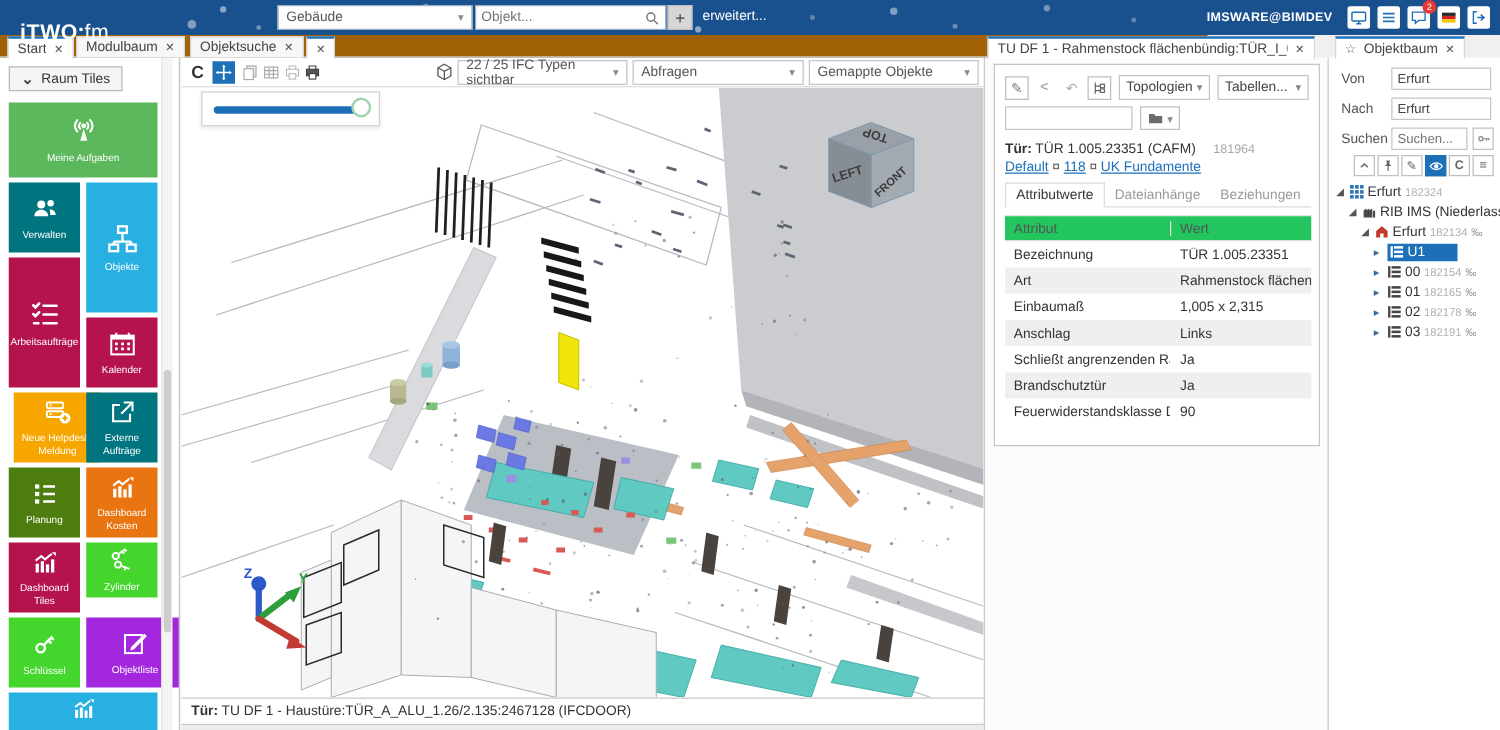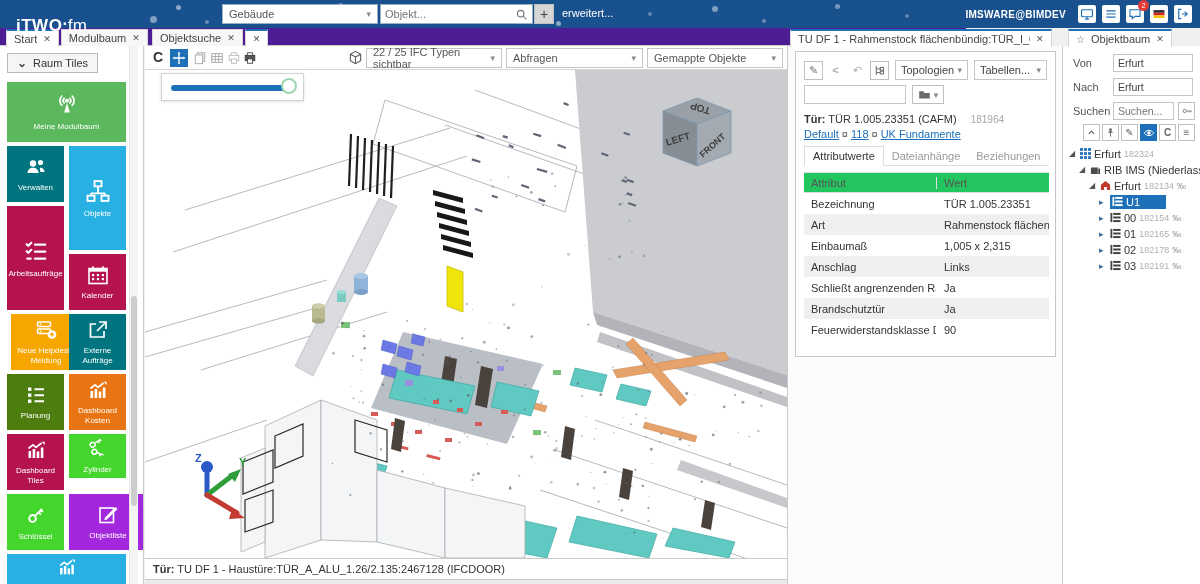--- a/index.html
+++ b/index.html
@@ -15,21 +15,21 @@
 .hdr-select{position:absolute;left:222px;top:4px;width:156px;height:20px;background:#fff;border:1px solid #9ab0c6;display:flex;align-items:center;justify-content:space-between;padding:6px 6px;color:#555;cursor:pointer}
 .hdr-search{position:absolute;left:380px;top:4px;width:153px;height:20px;background:#fff;border:1px solid #9ab0c6;display:flex;align-items:center;padding:0 4px}
 .hdr-search input{flex:1;border:none;outline:none;font:inherit;color:#555;min-width:0}
 .hdr-plus{position:absolute;left:534px;top:4px;width:20px;height:20px;background:#d6d6d6;border:1px solid #bfbfbf;color:#444;font-size:14px;line-height:17px;text-align:center;cursor:pointer}
 .hdr-adv{position:absolute;left:562px;top:7px;color:#fff;text-decoration:none;cursor:pointer}
 .hdr-right{position:absolute;right:8px;top:0;height:28px;display:flex;align-items:center;gap:6px}
 .hdr-user{color:#fff;font-weight:bold;font-size:10px;letter-spacing:.3px;margin-right:6px}
 .hbtn{width:18px;height:18px;background:#fff;border-radius:2px;display:flex;align-items:center;justify-content:center;position:relative;cursor:pointer;border:none}
 .badge{position:absolute;top:-5px;right:-5px;min-width:11px;height:11px;background:#e53935;color:#fff;font-size:7.5px;line-height:11px;border-radius:6px;text-align:center;padding:0 2px}
 
-.tabrow{position:absolute;left:0;top:28px;width:966px;height:18px;background:#4c1d95;border-bottom:1px solid #c9c9c9;z-index:5}
+.tabrow{position:absolute;left:0;top:28px;width:966px;height:18px;background:#a16207;border-bottom:1px solid #c9c9c9;z-index:5}
 .tg{position:absolute;top:0;height:18px;display:flex;align-items:flex-end}
 .tab{height:17px;display:flex;align-items:center;gap:6px;padding:0 7px;background:#f7f7f7;border:1px solid #d6d6d6;border-bottom:none;color:#444;margin-right:2px;cursor:pointer;white-space:nowrap}
 .tab.active{background:#fff;border-top:2px solid #1d6fb8;height:18px;margin-bottom:-1px;position:relative;z-index:3}
 .tab .x{color:#555;font-size:9px;cursor:pointer}
 .tab .star{color:#666;font-size:10px}
 .tab .lbl{max-width:232px;overflow:hidden;text-overflow:clip}
 
 .sidebar{position:absolute;left:0;top:46px;width:144px;height:538px;background:#fff;border-right:1px solid #c9c9c9;overflow:hidden}
 .live-btn{position:absolute;left:7px;top:7px;height:20px;padding:0 9px;background:#f5f5f5;border:1px solid #b9b9b9;display:flex;align-items:center;gap:6px;color:#333;cursor:pointer}
 .live-btn .chev{font-weight:bold;font-size:12px;line-height:8px;color:#444}
@@ -236,21 +236,21 @@
         <svg viewBox="0 0 24 24" width="26" height="26">
             <g fill="none" stroke="#fff" stroke-width="1.6" stroke-linecap="round">
               <path d="M7.2 3.8a6 6 0 000 8.4"></path>
               <path d="M16.8 3.8a6 6 0 010 8.4"></path>
               <path d="M9.4 5.9a3 3 0 000 4.2"></path>
               <path d="M14.6 5.9a3 3 0 010 4.2"></path>
             </g>
             <circle cx="12" cy="8" r="1.8" fill="#fff"></circle>
             <path d="M12 10l2.6 9h-5.2z" fill="#fff"></path>
           </svg>
-        <span class="tlabel">Meine Modulbaum</span>
+        <span class="tlabel">Meine Aufgaben</span>
       </div>
 
       <div class="tile t3" style="background: rgb(41, 176, 226);">
         <svg viewBox="0 0 24 24" width="28" height="28" fill="none" stroke="#fff" stroke-width="1.6">
             <rect x="9" y="3.5" width="6" height="4.5"></rect>
             <rect x="3" y="16" width="6" height="4.5"></rect>
             <rect x="15" y="16" width="6" height="4.5"></rect>
             <path d="M12 8v4M6 14h12M6 14v2M18 14v2M12 12v2"></path>
           </svg>
         <span class="tlabel">Objekte</span>

